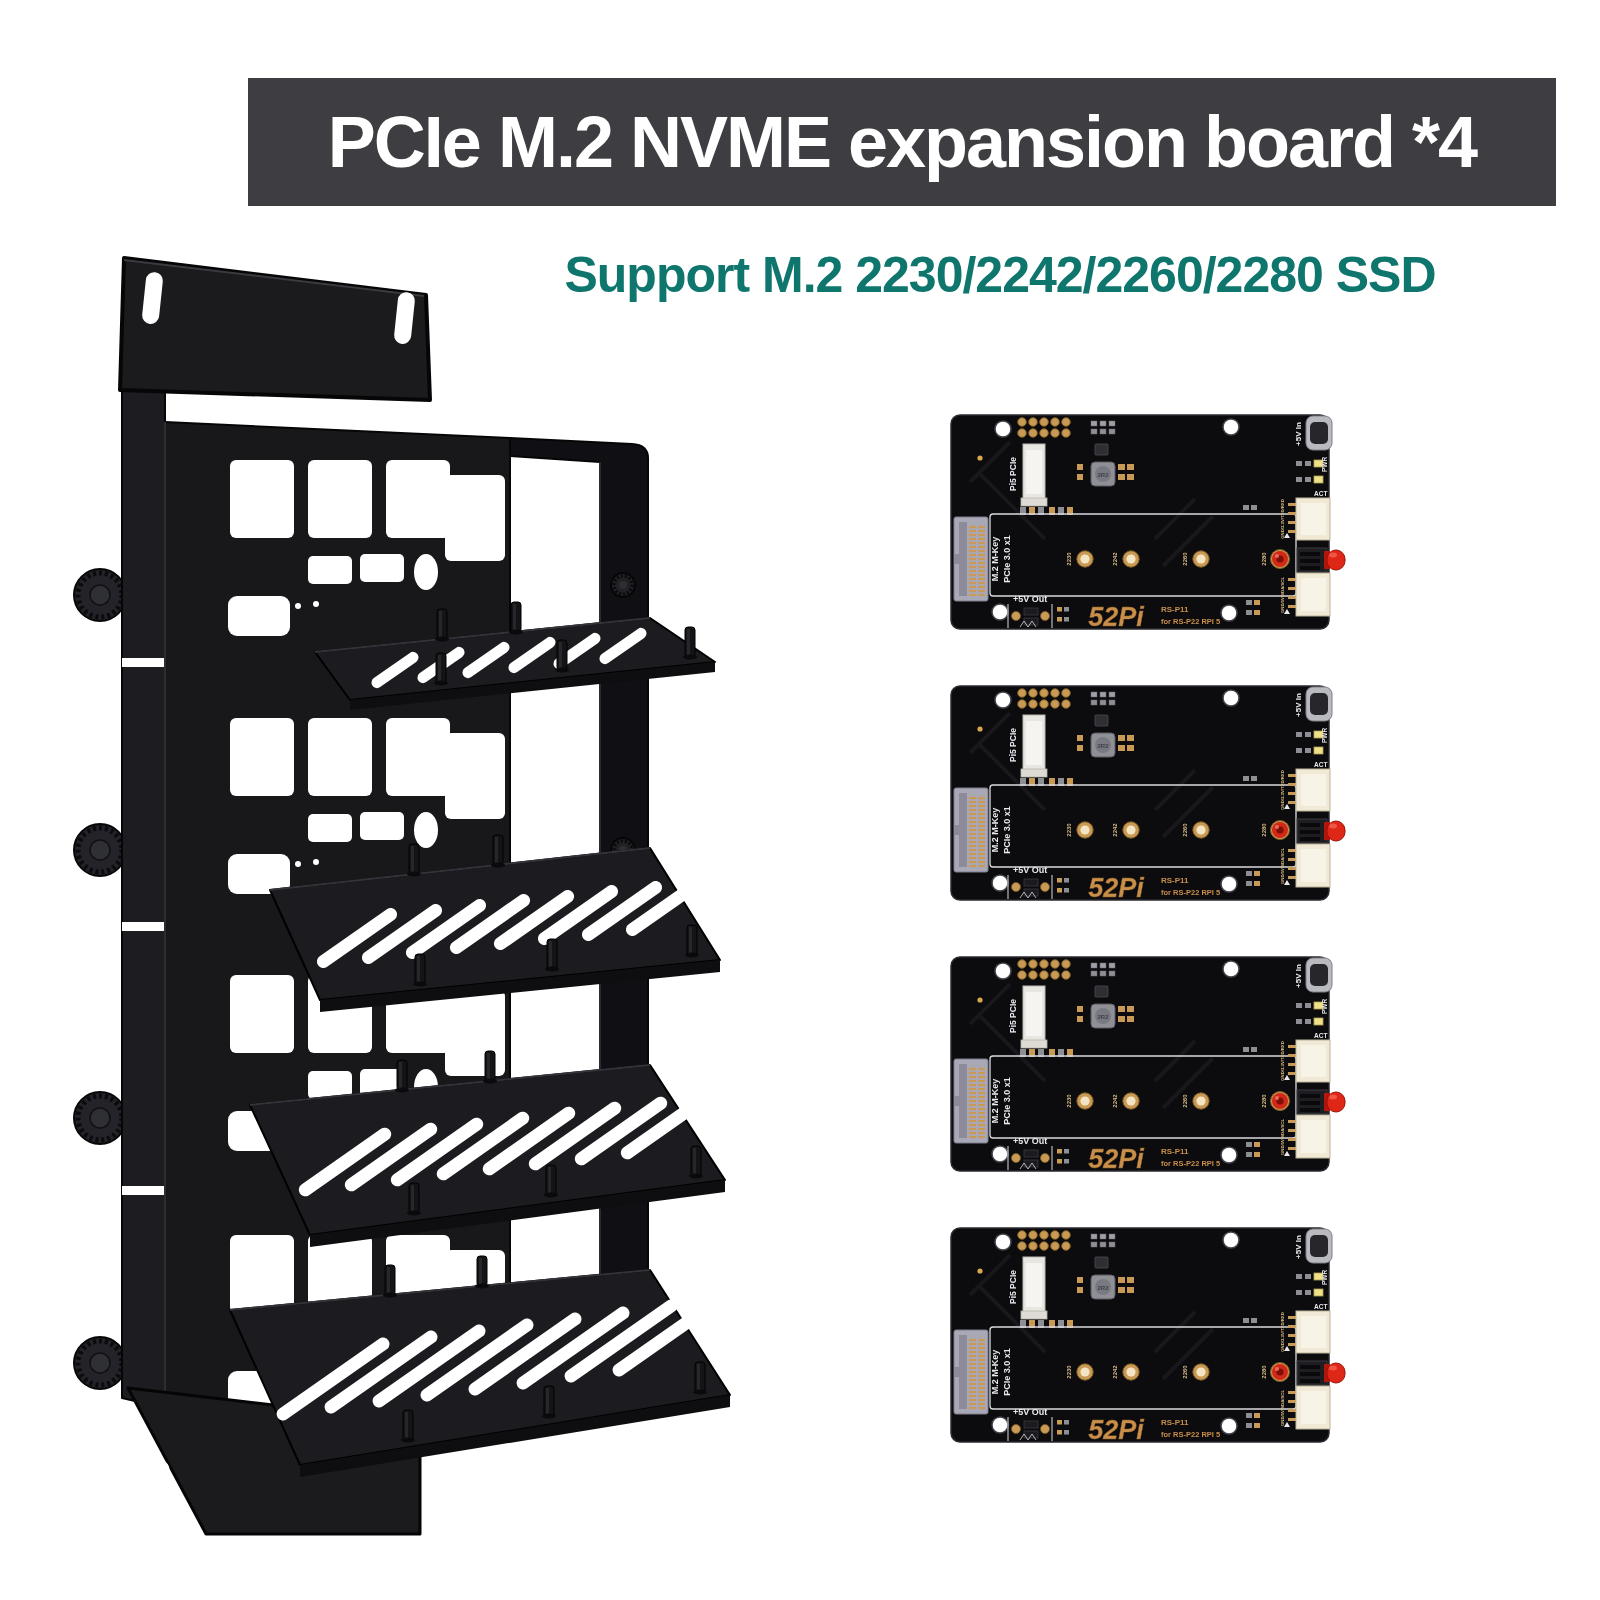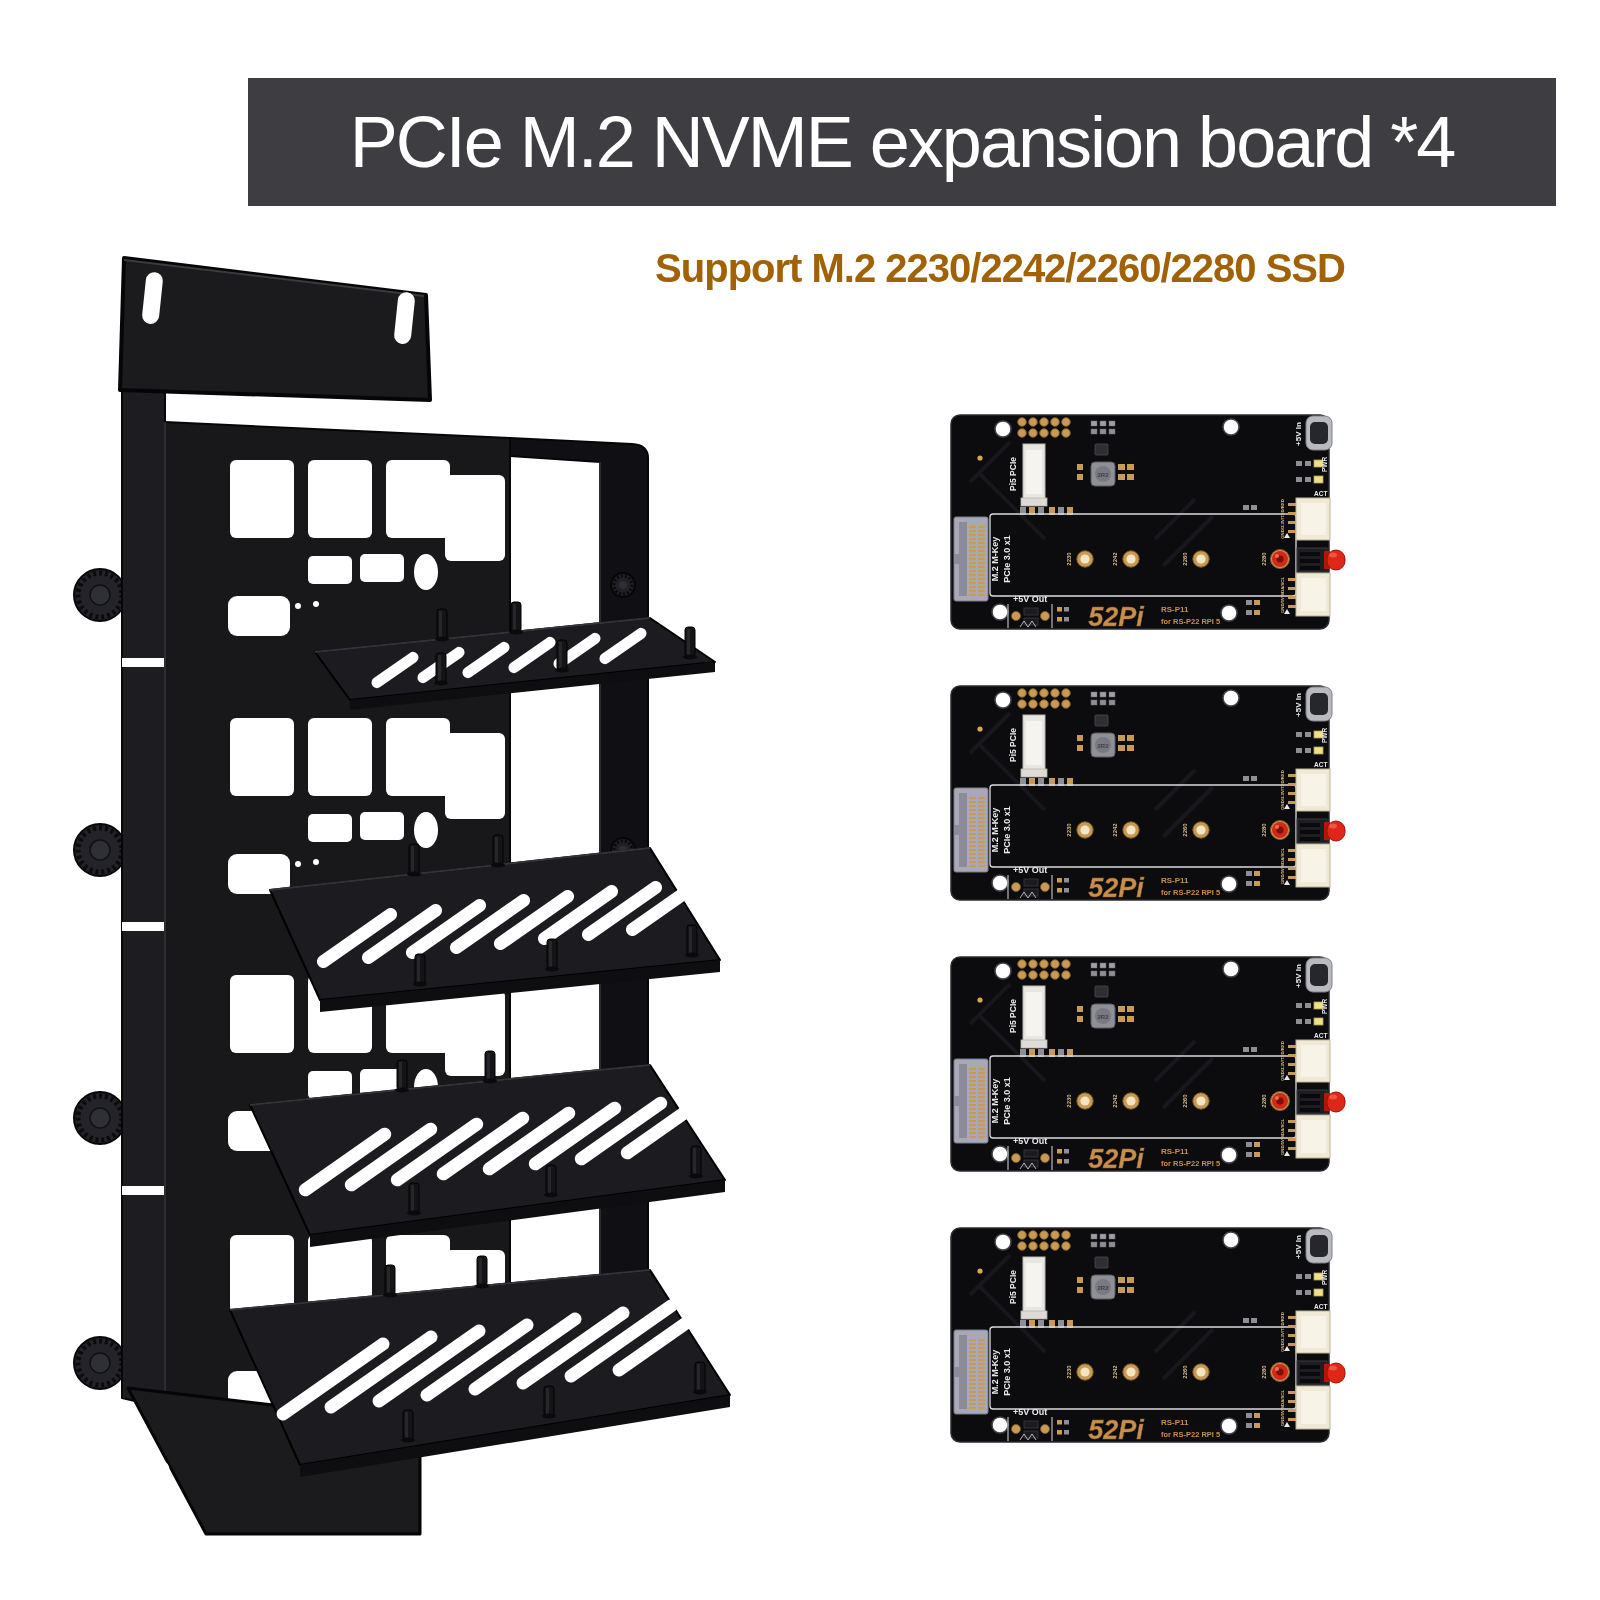--- a/index.html
+++ b/index.html
@@ -1,22 +1,22 @@
 <!DOCTYPE html>
 <html><head>
 <meta charset="utf-8">
 <style>
   html,body{margin:0;padding:0;background:#fff;}
   #canvas{position:relative;width:1600px;height:1600px;background:#fff;overflow:hidden;
           font-family:"Liberation Sans", sans-serif;}
   .banner{position:absolute;left:248px;top:78px;width:1308px;height:128px;background:#3E3E42;
           display:flex;align-items:center;justify-content:center;}
-  .banner span{color:#fff;font-size:72px;font-weight:normal;letter-spacing:-2px;white-space:nowrap;}
+  .banner span{color:#fff;font-size:72px;font-weight:bold;letter-spacing:-2px;white-space:nowrap;}
   .subtitle{position:absolute;left:420px;top:246px;width:1160px;text-align:center;
-            color:#a16207;font-size:40px;font-weight:bold;letter-spacing:-1px;white-space:nowrap;}
+            color:#0f766e;font-size:50px;font-weight:bold;letter-spacing:-1px;white-space:nowrap;}
   .rack{position:absolute;left:60px;top:240px;width:700px;height:1330px;}
   #boards{position:absolute;left:0;top:0;width:1600px;height:1388px;}
   .board{position:absolute;left:950px;width:400px;height:222px;}
 </style>
 </head>
 <body>
 
 <div id="canvas">
 
   <div class="banner">

